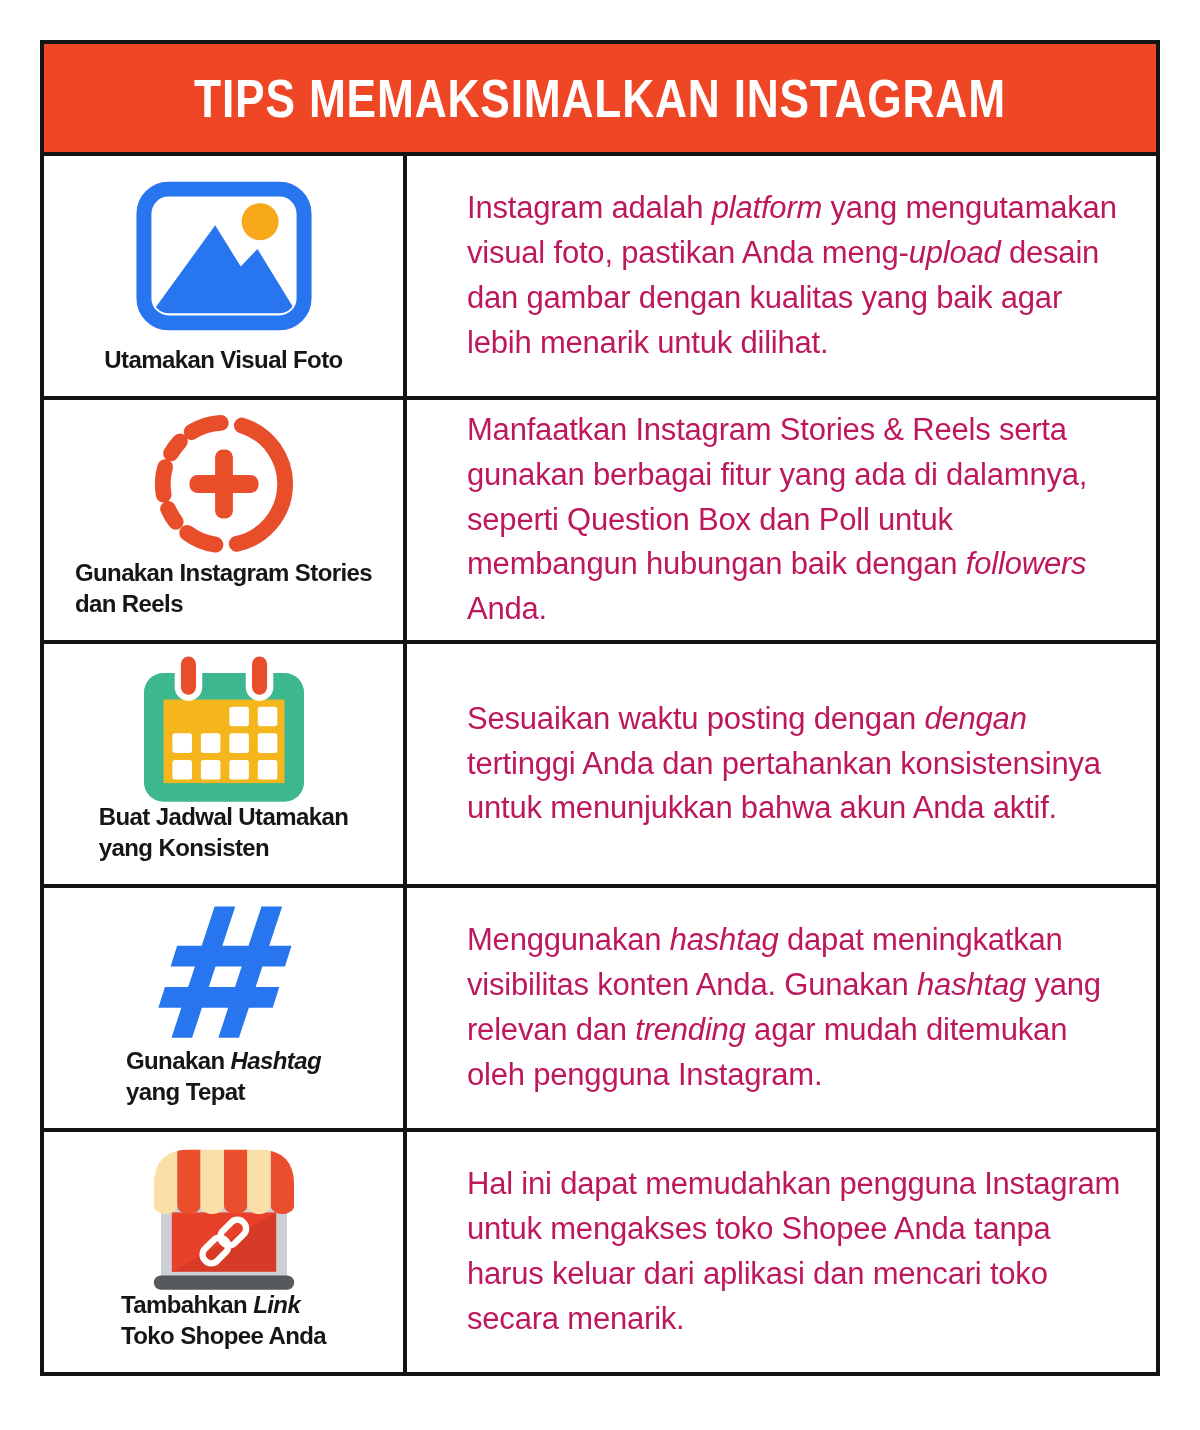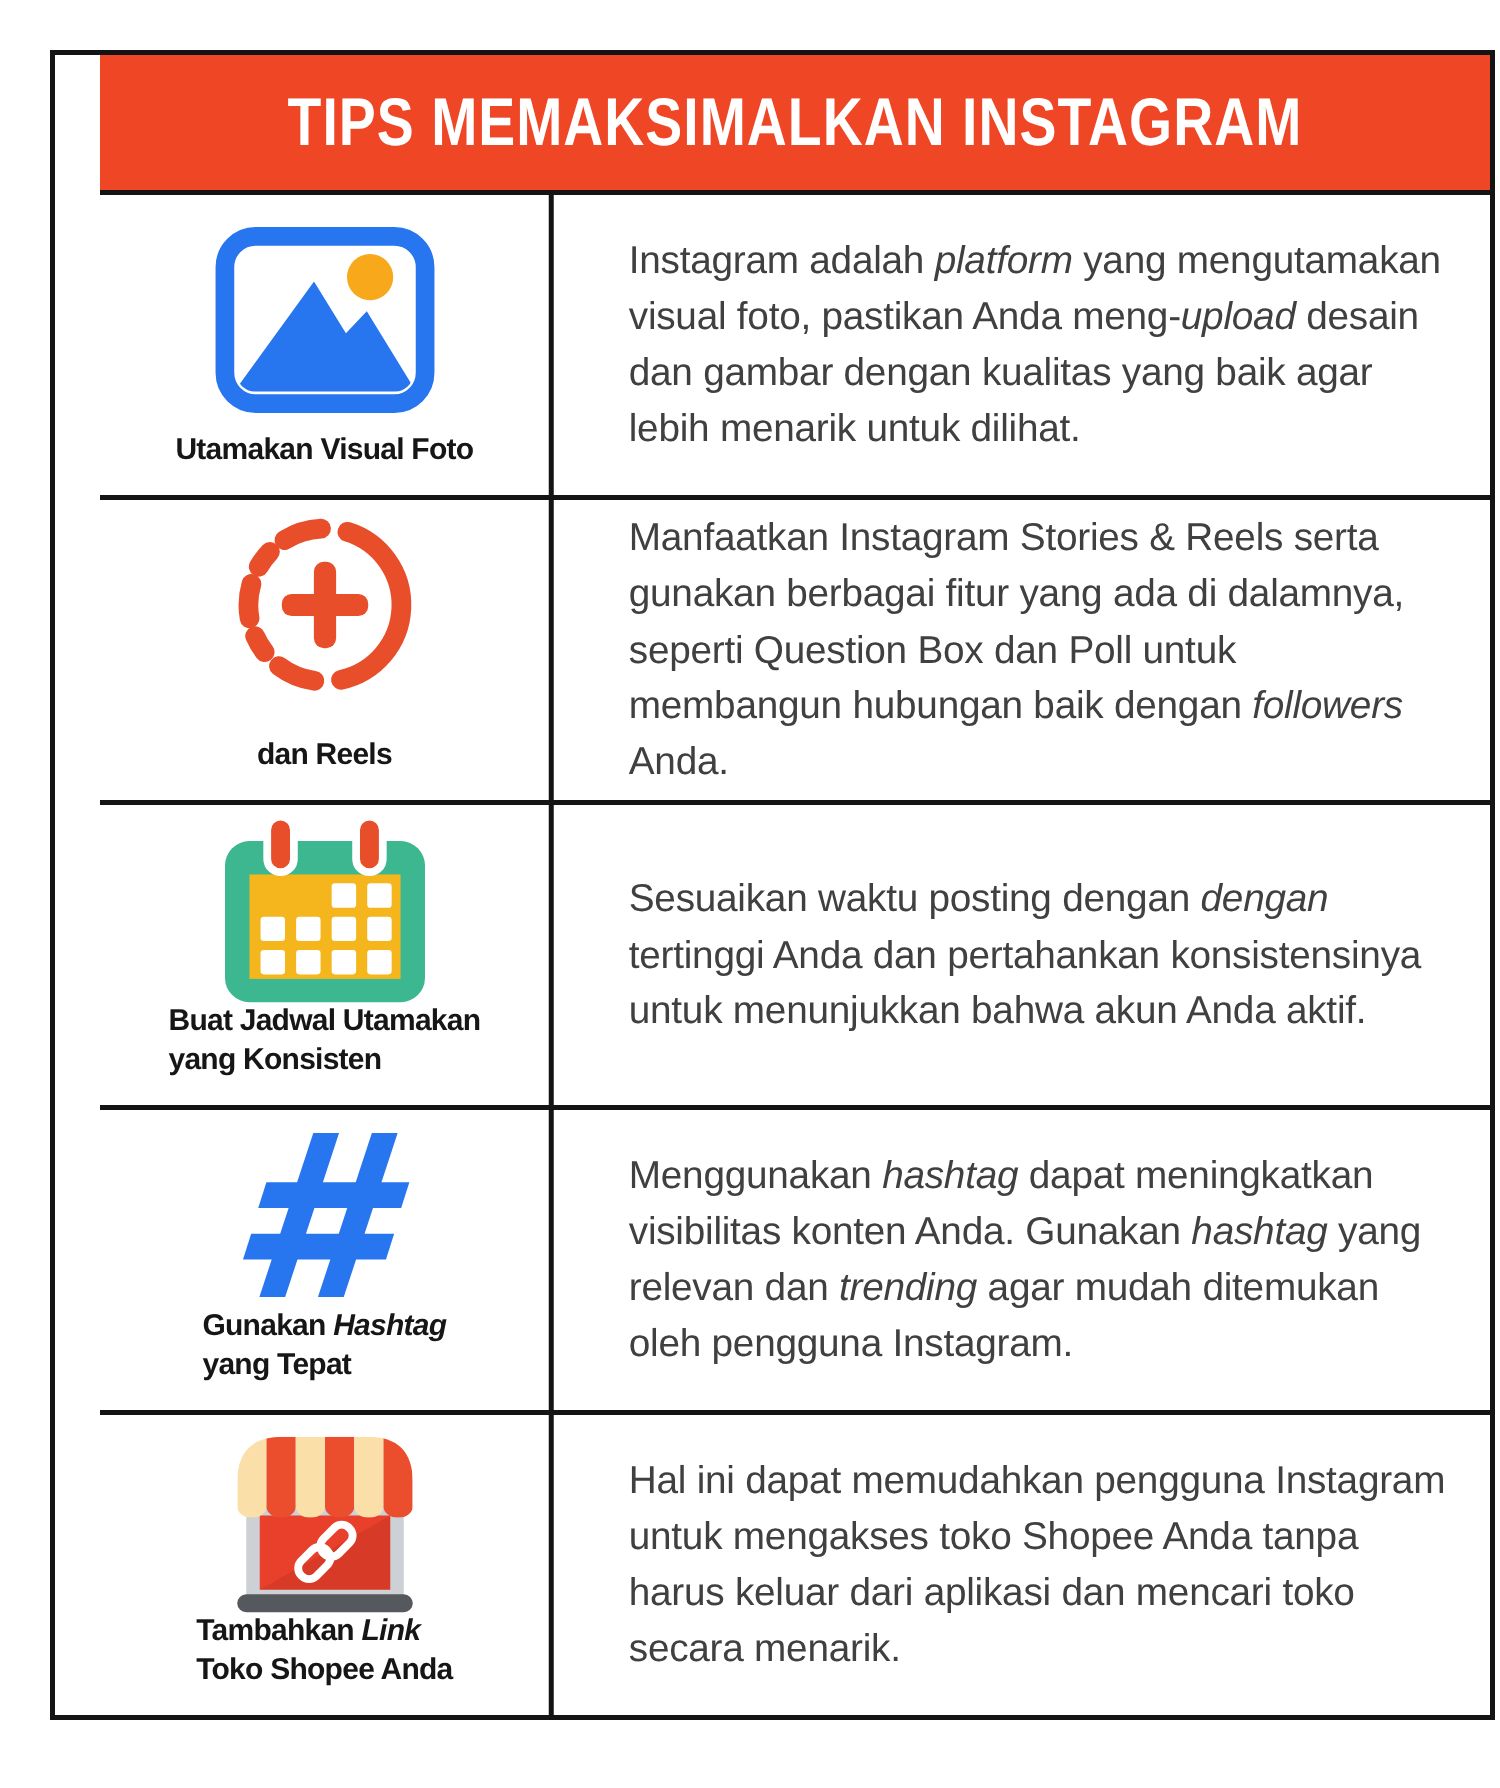--- a/index.html
+++ b/index.html
@@ -1,32 +1,32 @@
 <!DOCTYPE html>
 <html><head>
 <meta charset="utf-8">
 <style>
   html,body{margin:0;padding:0;background:#ffffff;}
   .page{position:relative;width:1200px;height:1430px;background:#ffffff;
         font-family:"Liberation Sans", sans-serif;color:#1c1c1c;overflow:hidden;}
   .tips-table{position:absolute;left:40px;top:40px;width:1112px;border:4px solid #141414;
-        background:#ffffff;padding-left:36px;}
+        background:#ffffff;}
   .header-band{height:108px;background:#EF4626;display:flex;align-items:center;justify-content:center;}
   .header-title{color:#ffffff;font-size:54px;font-weight:700;letter-spacing:1px;
         transform:scaleX(0.82);white-space:nowrap;}
   .row{display:flex;height:240px;border-top:4px solid #141414;}
   .cell-left{width:339px;flex:none;border-right:4px solid #141414;
         display:flex;flex-direction:column;align-items:center;
         padding:12px 10px 20px 10px;box-sizing:content-box;}
   .icon-wrap{flex:1;display:flex;align-items:center;justify-content:center;min-height:0;}
   .icon-wrap svg{display:block;}
   .caption{font-size:24px;font-weight:700;letter-spacing:-0.6px;line-height:1.32;
         text-align:left;color:#161616;}
   .cell-right{flex:1;display:flex;align-items:center;padding:10px 28px 10px 60px;min-width:0;}
-  .desc{font-size:31px;line-height:1.45;letter-spacing:-0.2px;color:#404040;margin:0;}
+  .desc{font-size:31px;line-height:1.45;letter-spacing:-0.2px;color:#be185d;margin:0;}
   .it{font-style:italic;}
 </style>
 </head>
 <body>
 
 <div class="page">
   <div class="tips-table">
 
     <div class="header-band" style="background: rgb(239, 70, 38);">
       <div class="header-title">TIPS MEMAKSIMALKAN INSTAGRAM</div>
@@ -66,21 +66,21 @@
               <path d="M31.1,118.2 A62,62 0 0 1 23.4,105.2"></path>
               <path d="M18.9,90.8 A62,62 0 0 1 20.4,62.9"></path>
               <path d="M26.3,49.0 A62,62 0 0 1 35.4,36.9"></path>
             </g>
             <g fill="#E94E2B">
               <rect x="45" y="71" width="70" height="18" rx="8"></rect>
               <rect x="71" y="45" width="18" height="70" rx="8"></rect>
             </g>
           </svg>
         </div>
-        <div class="caption"><br><span>dan Reels</span></div>
+        <div class="caption"><span>Gunakan Instagram Stories</span><br><span>dan Reels</span></div>
       </div>
       <div class="cell-right">
         <p class="desc"><span>Manfaatkan Instagram Stories &amp; Reels serta gunakan berbagai fitur yang ada di dalamnya, seperti Question Box dan Poll untuk membangun hubungan baik dengan </span><span class="it">followers</span><span> Anda.</span></p>
       </div>
     </div>
 
     <div class="row">
       <div class="cell-left">
         <div class="icon-wrap">
           <svg width="178" height="160" viewBox="0 0 200 180">

